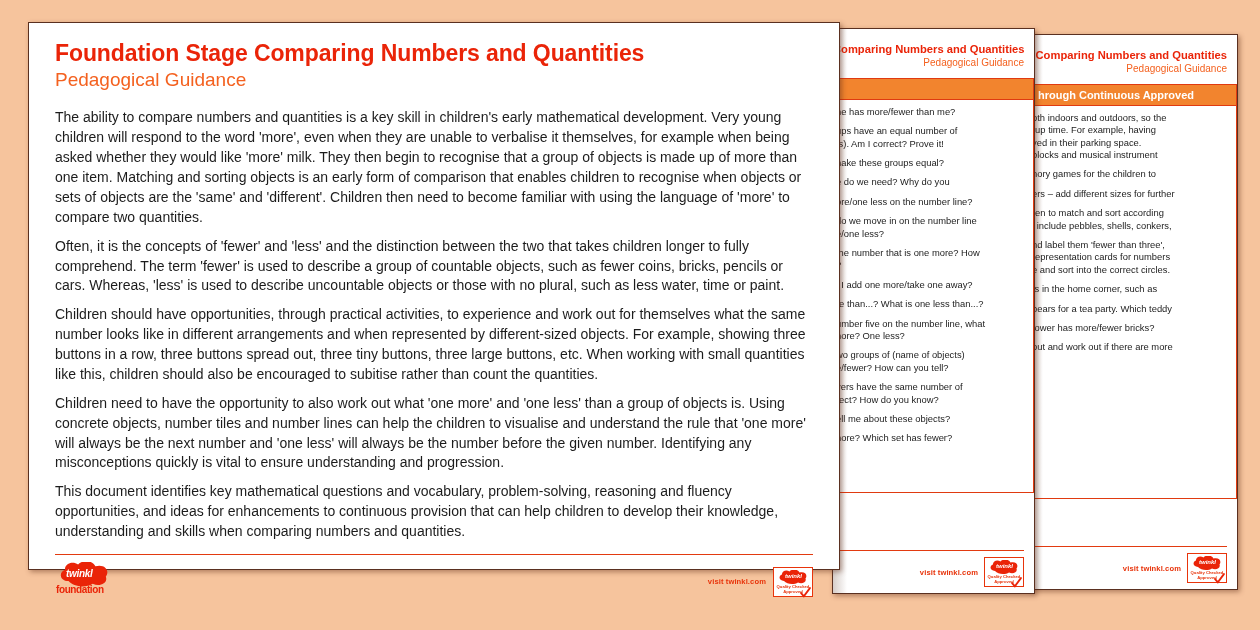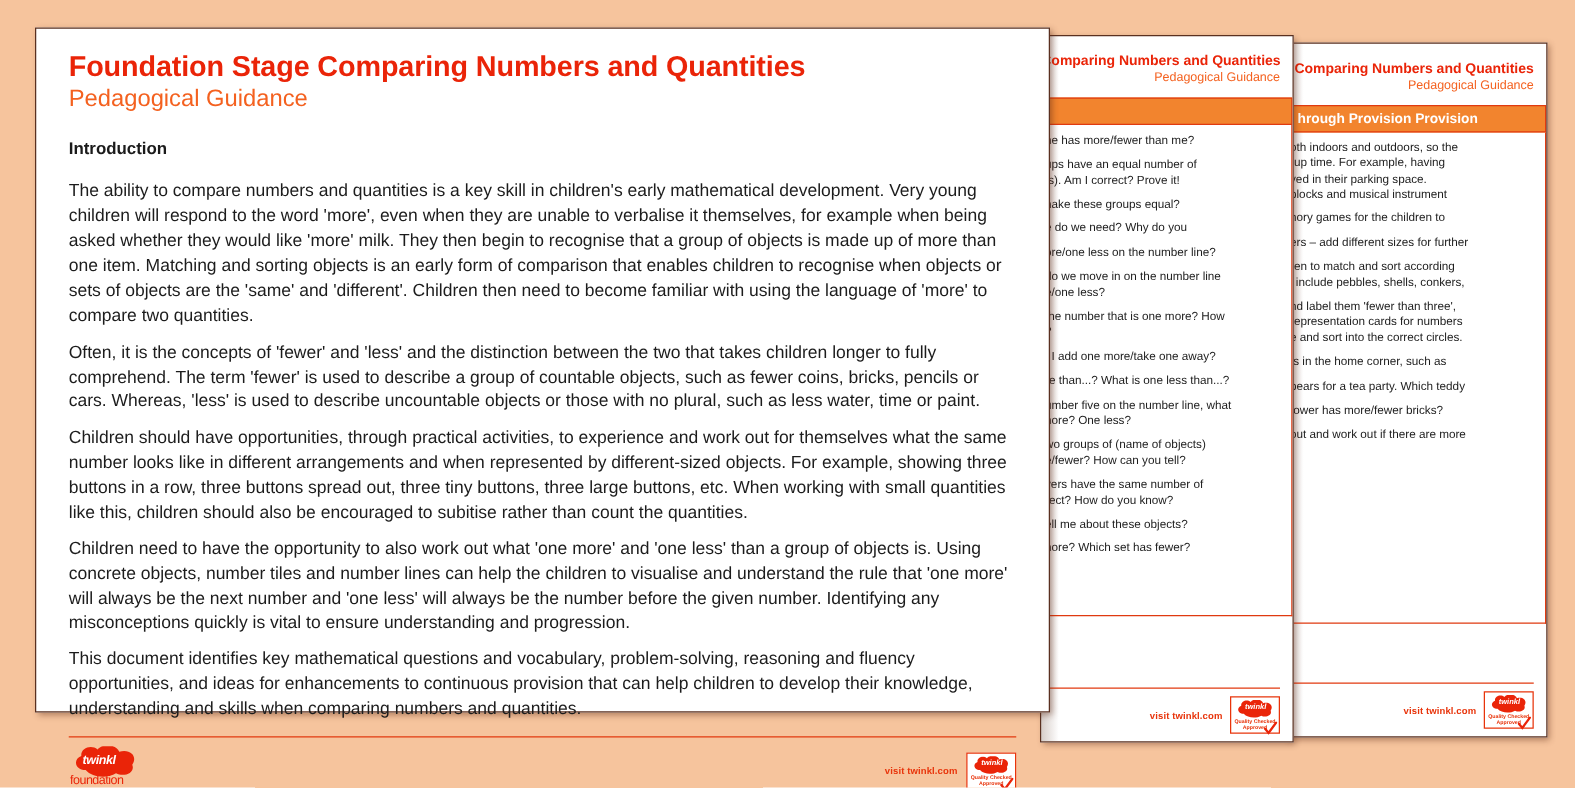--- a/index.html
+++ b/index.html
@@ -147,21 +147,21 @@
     font-size: 10px;
     font-weight: bold;
     font-style: italic;
     letter-spacing: -0.3px;
   }
   .twinkl-logo .brandline {
     position: absolute;
     left: 1px; top: 22px;
     color: #ea2408;
     font-size: 10px;
-    font-weight: normal;
+    font-weight: bold;
     letter-spacing: -0.4px;
   }
 
   
   .stamp {
     position: relative;
     width: 40px; height: 30px;
     border: 1.4px solid #e8340b;
     background: #fff;
   }
@@ -256,21 +256,21 @@
 </style>
 </head>
 <body style="background: rgb(246, 196, 157);">
 
 <div class="sheet" id="page3">
   <div class="edge-shade"></div>
   <div class="mini">
     <div class="mini-title">Comparing Numbers and Quantities</div>
     <div class="mini-sub">Pedagogical Guidance</div>
     <div class="mini-bar">
-      <span>hrough Provision Provision</span>
+      <span>hrough Continuous Approved</span>
     </div>
     <div class="mini-box">
       <ul id="p3list">
           <li>oth indoors and outdoors, so the
 -up time. For example, having
 yed in their parking space.
 blocks and musical instrument</li>
           <li>nory games for the children to</li>
           <li>ers – add different sizes for further</li>
           <li>ren to match and sort according
@@ -348,21 +348,20 @@
       </div>
     </div>
   </div>
 </div>
 
 <div class="sheet" id="page1">
 
   <div class="doc-title">Foundation Stage Comparing Numbers and Quantities</div>
   <div class="doc-subtitle">Pedagogical Guidance</div>
 
-  <div class="section-head">Introduction</div>
   <div class="rule"></div>
 
   <div class="body-copy" id="p1body">
       <p>The ability to compare numbers and quantities is a key skill in children's early mathematical development. Very young children will respond to the word 'more', even when they are unable to verbalise it themselves, for example when being asked whether they would like 'more' milk.  They then begin to recognise that a group of objects is made up of more than one item. Matching and sorting objects is an early form of comparison that enables children to recognise when objects or sets of objects are the 'same' and 'different'. Children then need to become familiar with using the language of 'more' to compare two quantities.</p>
       <p>Often, it is the concepts of 'fewer' and 'less' and the distinction between the two that takes children longer to fully comprehend. The term 'fewer' is used to describe a group of countable objects, such as fewer coins, bricks, pencils or cars. Whereas, 'less' is used to describe uncountable objects or those with no plural, such as less water, time or paint.</p>
       <p>Children should have opportunities, through practical activities, to experience and work out for themselves what the same number looks like in different arrangements and when represented by different-sized objects. For example, showing three buttons in a row, three buttons spread out, three tiny buttons, three large buttons, etc. When working with small quantities like this, children should also be encouraged to subitise rather than count the quantities.</p>
       <p>Children need to have the opportunity to also work out what 'one more' and 'one less' than a group of objects is. Using concrete objects, number tiles and number lines can help the children to visualise and understand the rule that 'one more' will always be the next number and 'one less' will always be the number before the given number. Identifying any misconceptions quickly is vital to ensure understanding and progression.</p>
       <p>This document identifies key mathematical questions and vocabulary, problem-solving, reasoning and fluency opportunities, and ideas for enhancements to continuous provision that can help children to develop their knowledge, understanding and skills when comparing numbers and quantities.</p>
     </div>
 

